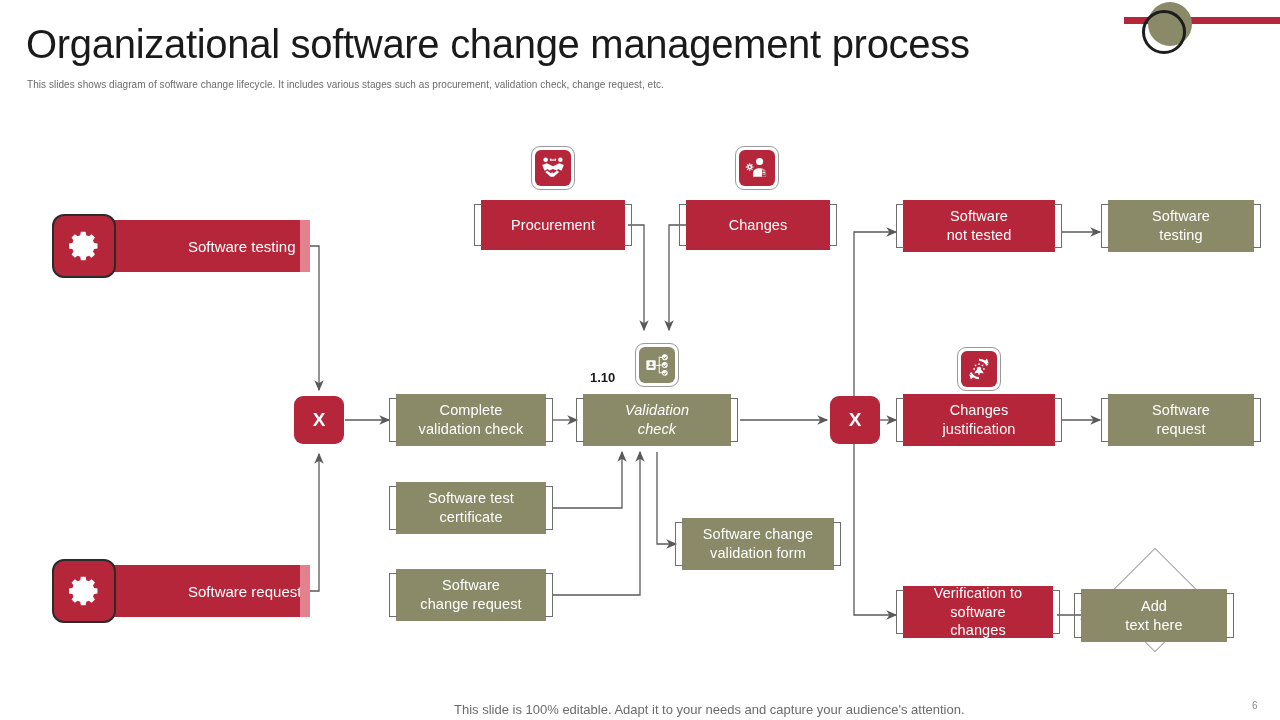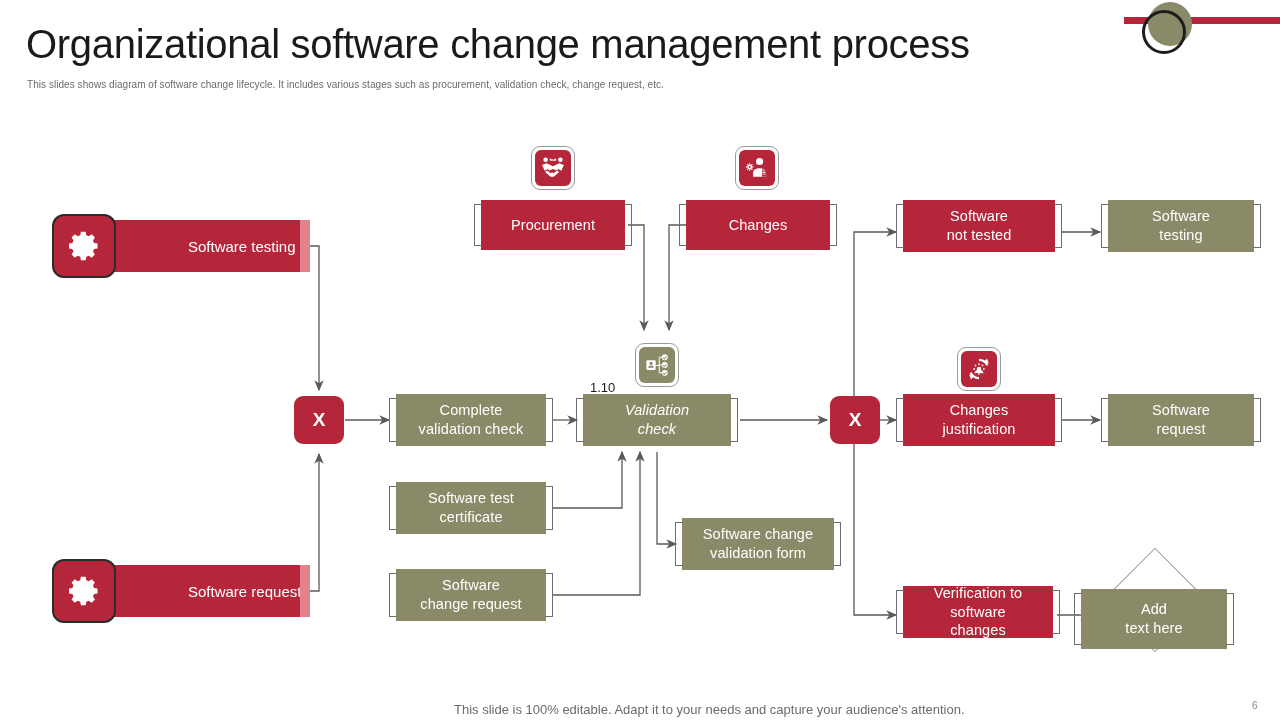--- a/index.html
+++ b/index.html
@@ -210,23 +210,22 @@
     align-items: center;
     justify-content: center;
   }
   .icon-tile.red   .inner { background: #b5263a; }
   .icon-tile.olive .inner { background: #8a8a68; }
 
   
   .step-num {
     position: absolute;
     font-size: 13px;
-    font-weight: 400;
+    font-weight: 700;
     color: #1a1a1a;
-    margin-top: 10px;
   }
   .diamond-outline {
     position: absolute;
     border: 1px solid #9a9a9a;
     box-sizing: border-box;
     transform: rotate(45deg);
   }
 </style>
 </head>
 <body>
@@ -433,21 +432,21 @@
 change request</span>
   </div>
 
   <div class="node red" style="left:903px; top:586px; width:150px; height:52px;">
     <span class="slab"></span>
     <span class="label">Verification to
 software
 changes</span>
   </div>
 
-  <div class="node olive" style="left:1081px; top:589px; width:146px; height:60px;">
+  <div class="node olive" style="left:1081px; top:589px; width:146px; height:53px;">
     <span class="slab"></span>
     <span class="label">Add
 text here</span>
   </div>
 
 </div>
 
 <div id="footer-note">This slide is 100% editable.  Adapt it to your needs and capture your audience's attention.</div>
 <div id="page-number">6</div>
 

